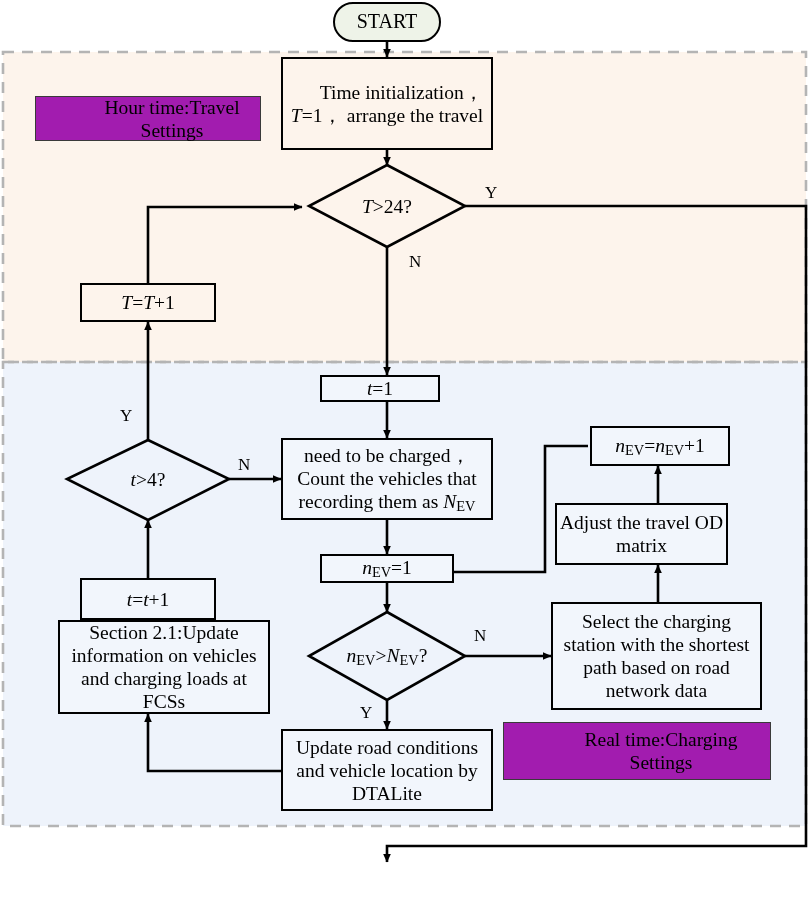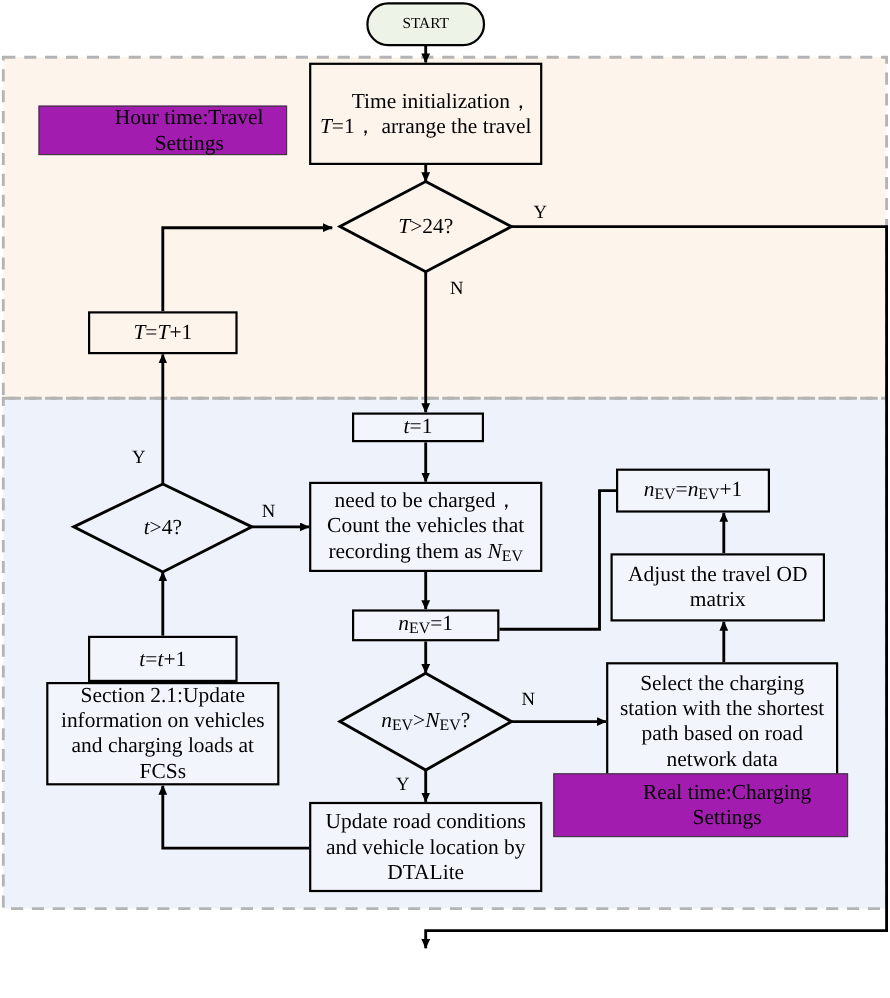--- a/index.html
+++ b/index.html
@@ -31,21 +31,21 @@
   }
   .diamond-label{
     background:transparent;border:0;
   }
   .legend{
     background:#a21caf;
     border:1.6px solid #3a3a3a;
     padding-left:48px;
   }
   .t18{font-size:19.5px;}
-  .t20{font-size:14px;}
+  .t20{font-size:20px;}
   .ital{font-style:italic;}
   .sub{font-size:0.74em;vertical-align:-0.18em;font-style:normal;}
   .brLabel{
     position:absolute;
     font-size:17px;
     color:#000;
     font-family:"Liberation Serif","DejaVu Serif",serif;
   }
 </style>
 </head>
@@ -142,27 +142,27 @@
       <div><span>recording them as </span><span class="ital">N</span><span class="sub">EV</span></div>
     </div>
   </div>
 
   <div class="node proc t18" style="left:320px;top:554px;width:134px;height:29px;">
     <div>
       <span class="ital">n</span><span class="sub">EV</span><span>=1</span>
     </div>
   </div>
 
-  <div class="node proc t18" style="left:560px;top:426px;width:140px;height:40px;">
+  <div class="node proc t18" style="left:590px;top:426px;width:140px;height:40px;">
     <div>
       <span class="ital">n</span><span class="sub">EV</span><span>=</span><span class="ital">n</span><span class="sub">EV</span><span>+1</span>
     </div>
   </div>
 
-  <div class="node proc t18" style="left:555px;top:503px;width:195px;height:62px;">
+  <div class="node proc t18" style="left:555px;top:503px;width:173px;height:62px;">
     <div>
       <div><span>Adjust the travel OD</span></div>
       <div><span>matrix</span></div>
     </div>
   </div>
 
   <div class="node proc t18" style="left:551px;top:602px;width:211px;height:108px;">
     <div>
       <div><span>Select the charging</span></div>
       <div><span>station with the shortest</span></div>
@@ -170,21 +170,21 @@
       <div><span>network data</span></div>
     </div>
   </div>
 
   <div class="node proc t18" style="left:80px;top:578px;width:136px;height:42px;">
     <div>
       <span class="ital">t</span><span>=</span><span class="ital">t</span><span>+1</span>
     </div>
   </div>
 
-  <div class="node proc t18" style="left:42px;top:620px;width:212px;height:94px;">
+  <div class="node proc t18" style="left:58px;top:620px;width:212px;height:94px;">
     <div>
       <div><span>Section 2.1:Update</span></div>
       <div><span>information on vehicles</span></div>
       <div><span>and charging loads at</span></div>
       <div><span>FCSs</span></div>
     </div>
   </div>
 
   <div class="node proc t18" style="left:281px;top:729px;width:212px;height:82px;">
     <div>
@@ -216,17 +216,17 @@
   <span class="brLabel" style="left:409px;top:252px;">N</span>
   <span class="brLabel" style="left:120px;top:406px;">Y</span>
   <span class="brLabel" style="left:238px;top:455px;">N</span>
   <span class="brLabel" style="left:474px;top:626px;">N</span>
   <span class="brLabel" style="left:360px;top:703px;">Y</span>
 
   <div class="node legend t18" style="left:35px;top:96px;width:226px;height:45px;">
     <span>Hour time:Travel Settings</span>
   </div>
 
-  <div class="node legend t18" style="left:503px;top:703px;width:268px;height:58px;">
+  <div class="node legend t18" style="left:503px;top:722px;width:268px;height:58px;">
     <span>Real time:Charging Settings</span>
   </div>
 
 </div>
 
 </body></html>

